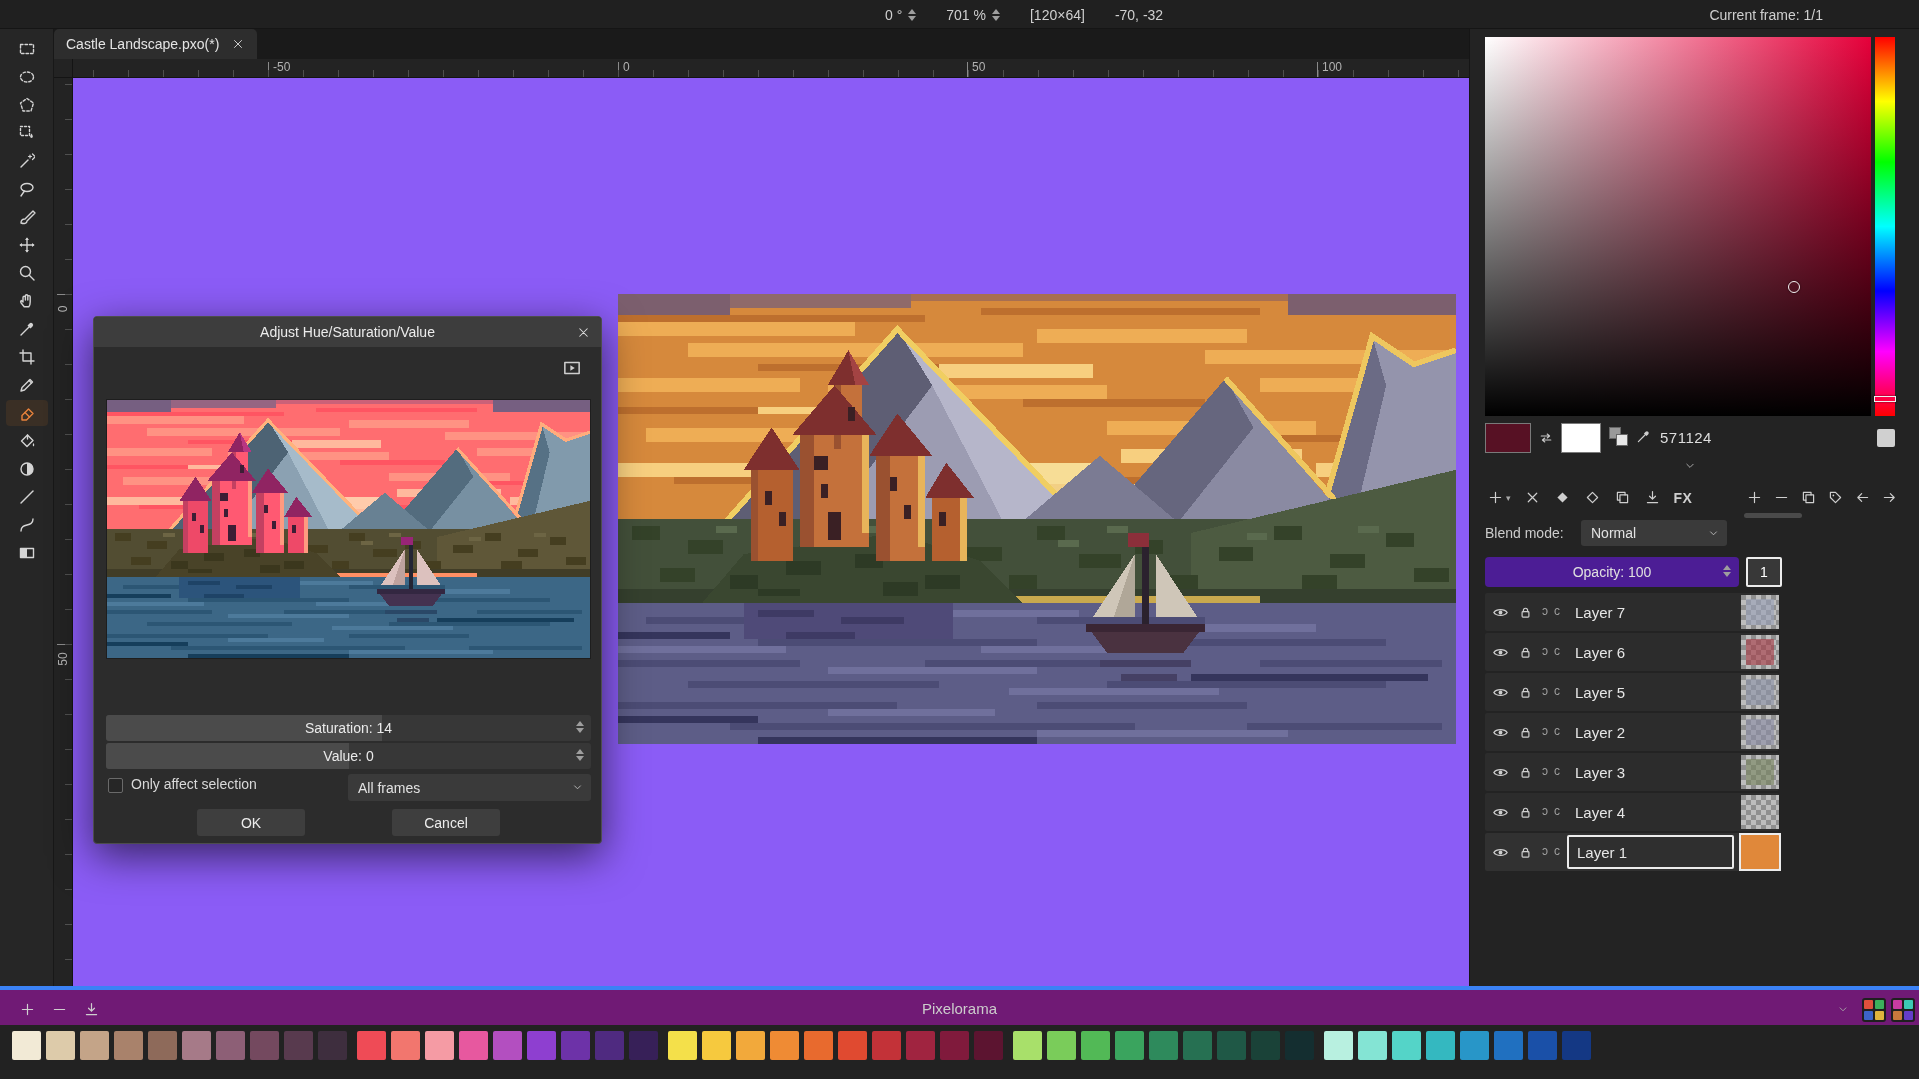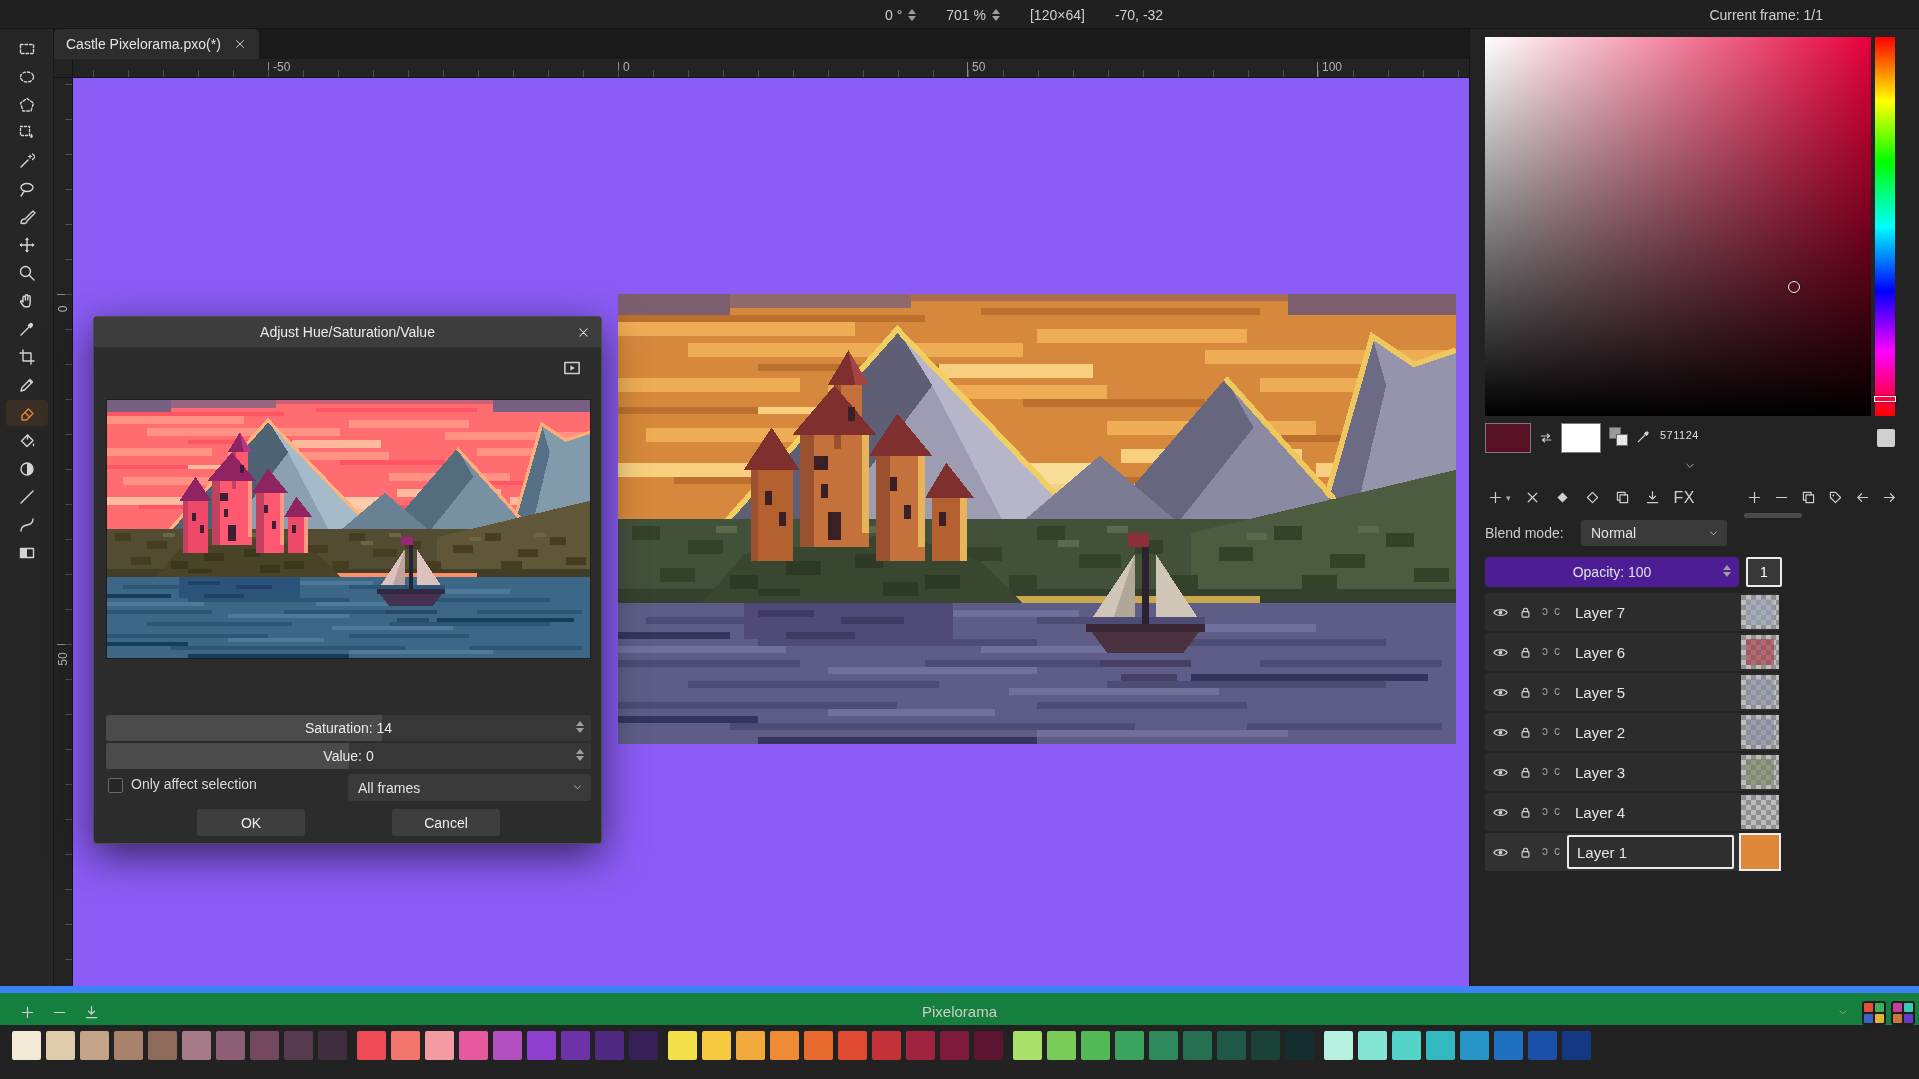--- a/index.html
+++ b/index.html
@@ -67,30 +67,30 @@
   .hue-strip{position:absolute;left:405px;top:8px;width:20px;height:379px;background:linear-gradient(#f00 0%,#ff0 17%,#0f0 33%,#0ff 50%,#00f 67%,#f0f 83%,#f00 100%);}
   .hue-marker{position:absolute;left:-1px;width:22px;height:6px;border:1px solid #f0f0f0;background:transparent;box-shadow:0 0 2px rgba(0,0,0,.8);}
   .swatch{position:absolute;top:394px;height:30px;border:1px solid #7a7a7a;}
   .sw-primary{left:15px;width:46px;}
   .sw-secondary{left:91px;width:40px;}
   .swap-ic{position:absolute;left:67px;top:401px;width:18px;height:16px;color:#c9c9c9;}
   .pair-ic{position:absolute;left:139px;top:398px;width:20px;height:20px;}
   .pair-ic .a{position:absolute;left:0;top:0;width:12px;height:12px;background:#9a9a9a;border:1px solid #666;}
   .pair-ic .b{position:absolute;left:7px;top:7px;width:12px;height:12px;background:#e8e8e8;border:1px solid #666;}
   .dropper-ic{position:absolute;left:165px;top:399px;width:17px;height:17px;color:#cfcfcf;}
-  .hex{position:absolute;left:190px;top:400px;font-size:11px;color:#dedede;letter-spacing:.5px;}
+  .hex{position:absolute;left:190px;top:400px;font-size:15px;color:#dedede;letter-spacing:.5px;}
   .mode-sq{position:absolute;left:407px;top:400px;width:18px;height:18px;background:#d0d0d0;border-radius:2px;}
   .panel-chev{position:absolute;left:211px;top:430px;width:18px;height:14px;color:#a8a8a8;}
   .lay-btns{position:absolute;top:456px;display:flex;gap:5px;}
   .lay-btns.left{left:13px;}
   .lay-btns.right{left:272px;gap:2px;}
   .pbtn{height:25px;display:flex;align-items:center;justify-content:center;color:#cfcfcf;border-radius:3px;padding:0 4px;}
   .pbtn .ic{width:17px;height:17px;}
   .pbtn .caret{font-size:9px;color:#a8a8a8;margin-left:2px;}
-  .fx-txt{font-size:16px;font-weight:normal;color:#cfcfcf;letter-spacing:.5px;}
+  .fx-txt{font-size:14px;font-weight:bold;color:#cfcfcf;letter-spacing:.5px;}
   .mini-scroll{position:absolute;left:274px;top:484px;width:58px;height:5px;background:#4a4a4a;border-radius:3px;}
   .blend-label{position:absolute;left:15px;top:496px;font-size:14px;color:#cccccc;}
   .blend-dd{position:absolute;left:111px;top:491px;width:146px;height:26px;}
   .opacity-box{position:absolute;left:15px;top:528px;width:254px;height:30px;background:#4c1d95;border-radius:4px;}
   .opacity-txt{position:absolute;inset:0;display:flex;align-items:center;justify-content:center;font-size:14px;color:#e0e0e0;}
   .opacity-box .spin{position:absolute;right:8px;top:8px;}
   .frame-cell{position:absolute;left:276px;top:528px;width:36px;height:30px;background:#383838;border:2px solid #ececec;border-radius:2px;display:flex;align-items:center;justify-content:center;font-size:14px;color:#ffffff;}
   .layers{position:absolute;left:15px;top:564px;width:294px;display:flex;flex-direction:column;gap:2px;}
   .layer-row{position:relative;height:38px;background:#2c2c2c;border-radius:2px;}
   .layer-row .eye{position:absolute;left:6px;top:10px;width:19px;height:19px;color:#cfcfcf;}
@@ -100,21 +100,21 @@
   .name-cell{position:absolute;left:82px;top:2px;bottom:2px;width:167px;display:flex;align-items:center;padding-left:8px;font-size:15px;color:#e6e6e6;border-radius:2px;}
   .thumb{position:absolute;left:256px;top:2px;width:38px;height:34px;overflow:hidden;}
   .checker{background-image:conic-gradient(#bdbdbd 25%, #8f8f8f 0 50%, #bdbdbd 0 75%, #8f8f8f 0);background-size:10px 10px;}
   .blob{position:absolute;inset:4px 5px;opacity:.62;border-radius:1px;}
   .blob.full{inset:0;opacity:1;}
   .layer-row.selected{background:#313131;}
   .layer-row.selected .name-cell{border:2px solid #ececec;background:#2f2f2f;}
   .layer-row.selected .thumb{outline:2px solid #ececec;}
 
   
-  .bottom-bar{position:absolute;left:0;right:0;top:986px;height:39px;background:#15803d;border-top:7px solid #3b82f6;z-index:6;}
+  .bottom-bar{position:absolute;left:0;right:0;top:986px;height:39px;background:#701a75;border-top:4px solid #3b82f6;z-index:6;}
   .bb-left{position:absolute;left:14px;top:7px;display:flex;gap:6px;}
   .bb-btn{width:26px;height:25px;display:flex;align-items:center;justify-content:center;color:#cfcfcf;}
   .bb-btn .ic{width:17px;height:17px;}
   .bb-title{position:absolute;left:50%;top:10px;transform:translateX(-50%);font-size:15px;color:#cccccc;}
   .bb-chev{position:absolute;right:68px;top:13px;width:16px;height:13px;color:#a8a8a8;}
   .mini-pal{position:absolute;top:8px;width:24px;height:24px;display:grid;grid-template-columns:1fr 1fr;gap:2px;padding:2px;background:#1f1f1f;border-radius:3px;}
   .mini-pal span{border-radius:1px;}
   .mp1{right:33px;} .mp2{right:4px;}
   .palette{position:absolute;left:0;right:0;top:1025px;height:54px;background:#222222;display:flex;align-items:flex-start;padding:6px 0 0 12px;}
   .pal-group{display:flex;gap:5px;margin-right:10px;}
@@ -316,21 +316,21 @@
           </span>
       </span>
       <span>[120×64]</span>
       <span>-70, -32</span>
     </div>
     <div class="mb-right">Current frame: 1/1</div>
   </header>
 
   <div class="tab-bar">
     <div class="tab">
-      <span>Castle Pixelorama.pxo(*)</span>
+      <span>Castle Landscape.pxo(*)</span>
       <span class="tab-close">
           <svg viewBox="0 0 20 20" fill="none" stroke="currentColor" stroke-width="1.4" stroke-linecap="round" stroke-linejoin="round">
             <path d="M5 5 L15 15 M15 5 L5 15"></path>
           </svg>
         </span>
     </div>
   </div>
 
   <aside class="toolbar" id="toolbar">
       <div class="tool">

